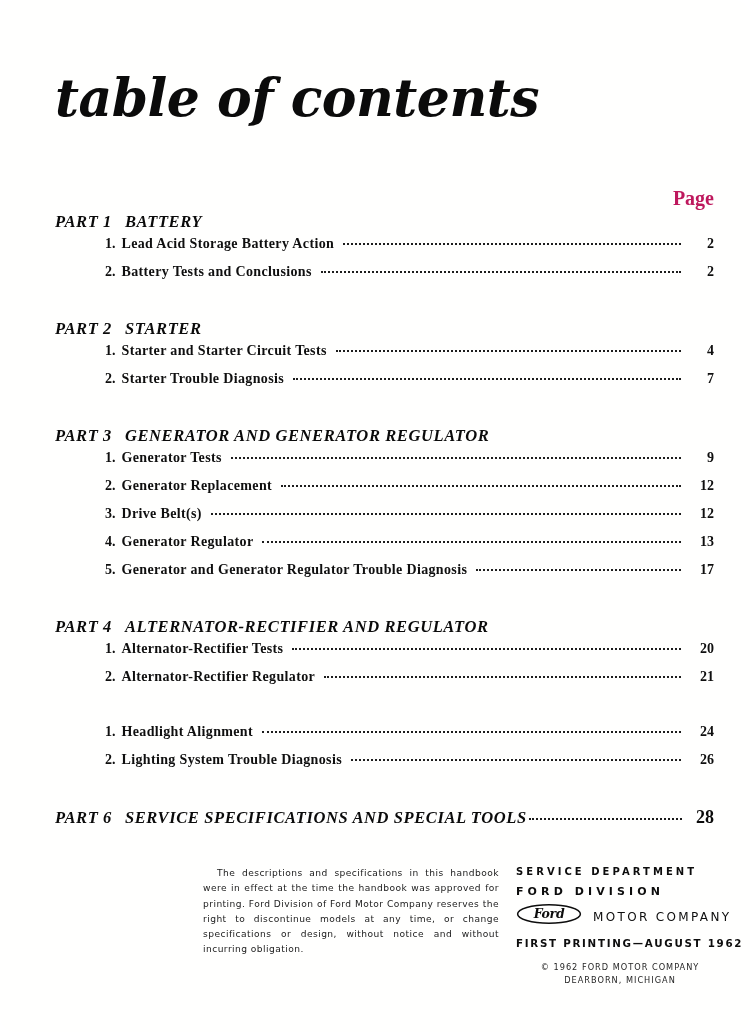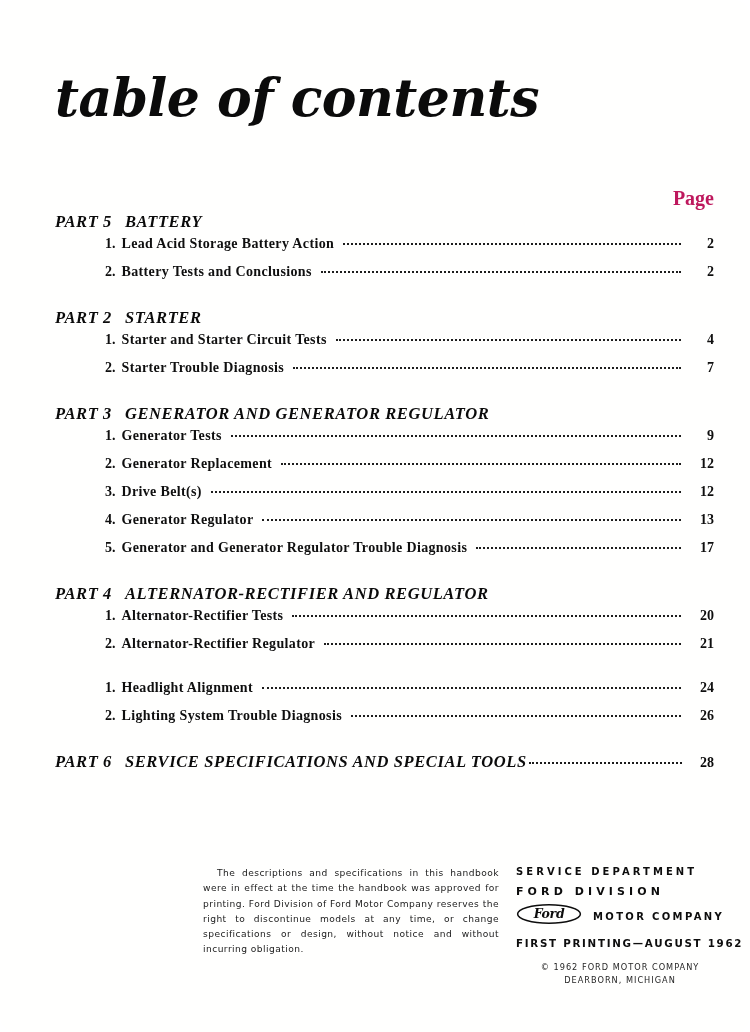--- a/index.html
+++ b/index.html
@@ -53,21 +53,21 @@
   .toc {
     position: absolute;
     left: 0;
     right: 0;
     top: 212px;
   }
 
   .part {
     padding: 0;
   }
-  .part + .part { margin-top: 16px; }
+  .part + .part { margin-top: 27px; }
 
   .part-heading {
     margin: 0 0 4px 0;
     padding-left: 55px;
     padding-right: 36px;
     font-family: "Liberation Serif", "DejaVu Serif", serif;
     font-style: italic;
     font-weight: 700;
     font-size: 16.5px;
     letter-spacing: 0.6px;
@@ -87,21 +87,21 @@
     top: -3px;
     border-bottom: 2.1px dotted #1a1a1a;
     min-width: 10px;
   }
   .part-heading.with-leader .page-num {
     flex: 0 0 auto;
     width: 26px;
     text-align: right;
     font-style: normal;
     font-weight: 700;
-    font-size: 14px;
+    font-size: 18px;
     letter-spacing: 0;
   }
 
   .entries { margin: 0; }
 
   .entry {
     display: flex;
     align-items: baseline;
     padding-left: 105px;
     padding-right: 36px;
@@ -181,22 +181,22 @@
     line-height: 22px;
   }
   .fb-line3 {
     display: flex;
     align-items: center;
     line-height: 22px;
     white-space: nowrap;
   }
   .ford-oval { flex: 0 0 auto; margin-right: 11px; }
   .fb-motor {
-    font-size: 10px;
-    font-weight: 700;
+    font-size: 12px;
+    font-weight: 400;
     letter-spacing: 2.35px;
   }
   .fb-line4 {
     font-size: 10.3px;
     font-weight: 700;
     letter-spacing: 1.72px;
     white-space: nowrap;
     line-height: 21px;
     margin-top: 2px;
   }
@@ -221,21 +221,21 @@
 
 <div class="page">
 
   <div class="doc-title">table of contents</div>
 
   <div class="page-col-header">Page</div>
 
   <div class="toc" id="toc-root">
       <div class="part">
         <div class="part-heading">
-          <span class="part-label">PART 5</span>
+          <span class="part-label">PART 1</span>
           <span class="part-title">BATTERY</span>
         </div>
         <div class="entries">
           <div class="entry">
             <span class="entry-num">1.</span>
             <span class="entry-title">Lead Acid Storage Battery Action</span>
             <span class="leader"></span>
             <span class="page-num">2</span>
           </div>
           <div class="entry">

